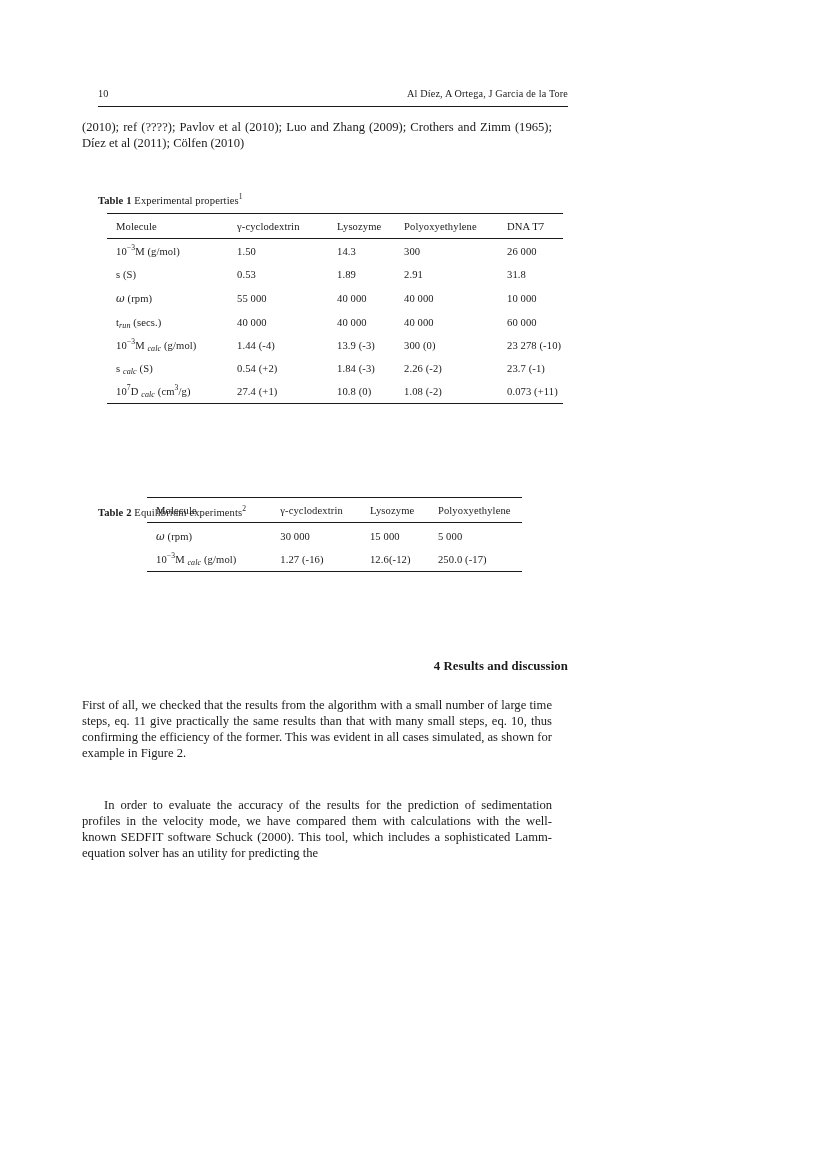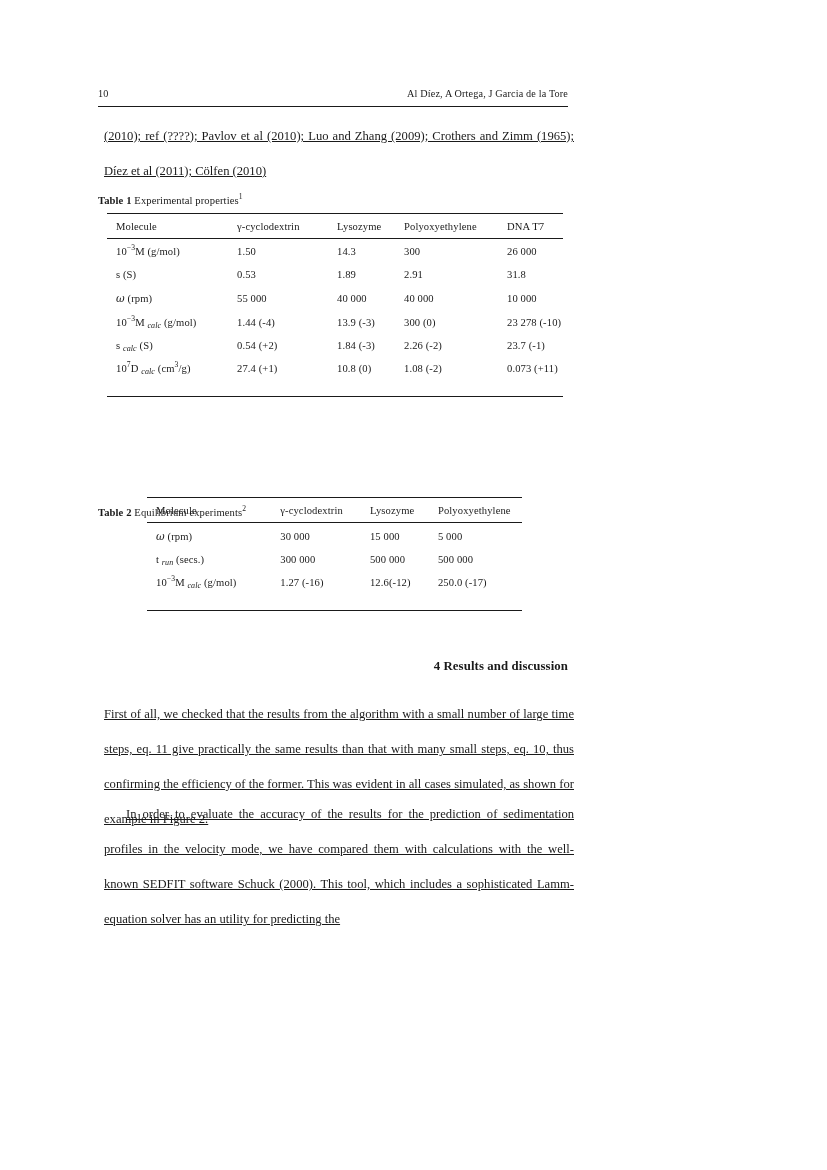--- a/index.html
+++ b/index.html
@@ -43,27 +43,26 @@
     left: 98px;
     top: 106px;
     width: 470px;
     height: 1px;
     background: #1a1a1a;
   }
 
   
   .bodytext {
     position: absolute;
-    left: 104px;
+    left: 82px;
     width: 470px;
     font-size: 12.6px;
-    line-height: 35px;
+    line-height: 16px;
     text-align: justify;
     text-justify: inter-word;
-    text-decoration: underline;
   }
 
   #para-refs { top: 119px; }
 
   
   .tcaption {
     position: absolute;
     font-size: 10.6px;
     line-height: 14px;
     letter-spacing: 0.1px;
@@ -95,21 +94,21 @@
     padding-bottom: 6.0px;
     border-bottom: 1.15px solid #1a1a1a;
   }
   .sci-table tbody td {
     padding-top: 6.1px;
     padding-bottom: 6.1px;
   }
   .sci-table tbody tr:first-child td { padding-top: 7.5px; }
   .sci-table tbody tr:last-child td {
     border-bottom: 1.15px solid #1a1a1a;
-    padding-bottom: 22px;
+    padding-bottom: 6px;
   }
 
   
   #table1 { left: 107px; top: 213px; width: 456px; }
   #table1 td.c0 { width: 121px; padding-left: 9px; }
   #table1 td.c1 { width: 100px; }
   #table1 td.c2 { width: 67px; }
   #table1 td.c3 { width: 103px; }
   #table1 td.c4 { width: 56px; }
 
@@ -194,20 +193,27 @@
         <td class="c4">31.8</td>
       </tr>
       <tr>
         <td class="c0"><span class="gk">ω</span> (rpm)</td>
         <td class="c1">55 000</td>
         <td class="c2">40 000</td>
         <td class="c3">40 000</td>
         <td class="c4">10 000</td>
       </tr>
       <tr>
+        <td class="c0">t<span class="sub-calc">run</span> (secs.)</td>
+        <td class="c1">40 000</td>
+        <td class="c2">40 000</td>
+        <td class="c3">40 000</td>
+        <td class="c4">60 000</td>
+      </tr>
+      <tr>
         <td class="c0">10<sup>−3</sup>M <span class="sub-calc">calc</span> (g/mol)</td>
         <td class="c1">1.44 (-4)</td>
         <td class="c2">13.9 (-3)</td>
         <td class="c3">300 (0)</td>
         <td class="c4">23 278 (-10)</td>
       </tr>
       <tr>
         <td class="c0">s <span class="sub-calc">calc</span> (S)</td>
         <td class="c1">0.54 (+2)</td>
         <td class="c2">1.84 (-3)</td>
@@ -239,26 +245,20 @@
       </tr>
     </thead>
     <tbody>
       <tr>
         <td class="c0"><span class="gk">ω</span> (rpm)</td>
         <td class="c1">30 000</td>
         <td class="c2">15 000</td>
         <td class="c3">5 000</td>
       </tr>
       <tr>
-        <td class="c0">t <span class="sub-calc">run</span> (secs.)</td>
-        <td class="c1">300 000</td>
-        <td class="c2">500 000</td>
-        <td class="c3">500 000</td>
-      </tr>
-      <tr>
         <td class="c0">10<sup>−3</sup>M <span class="sub-calc">calc</span> (g/mol)</td>
         <td class="c1">1.27 (-16)</td>
         <td class="c2">12.6(-12)</td>
         <td class="c3">250.0 (-17)</td>
       </tr>
     </tbody>
   </table>
 
   <div class="section-head" id="sec-4">4 Results and discussion</div>
 

